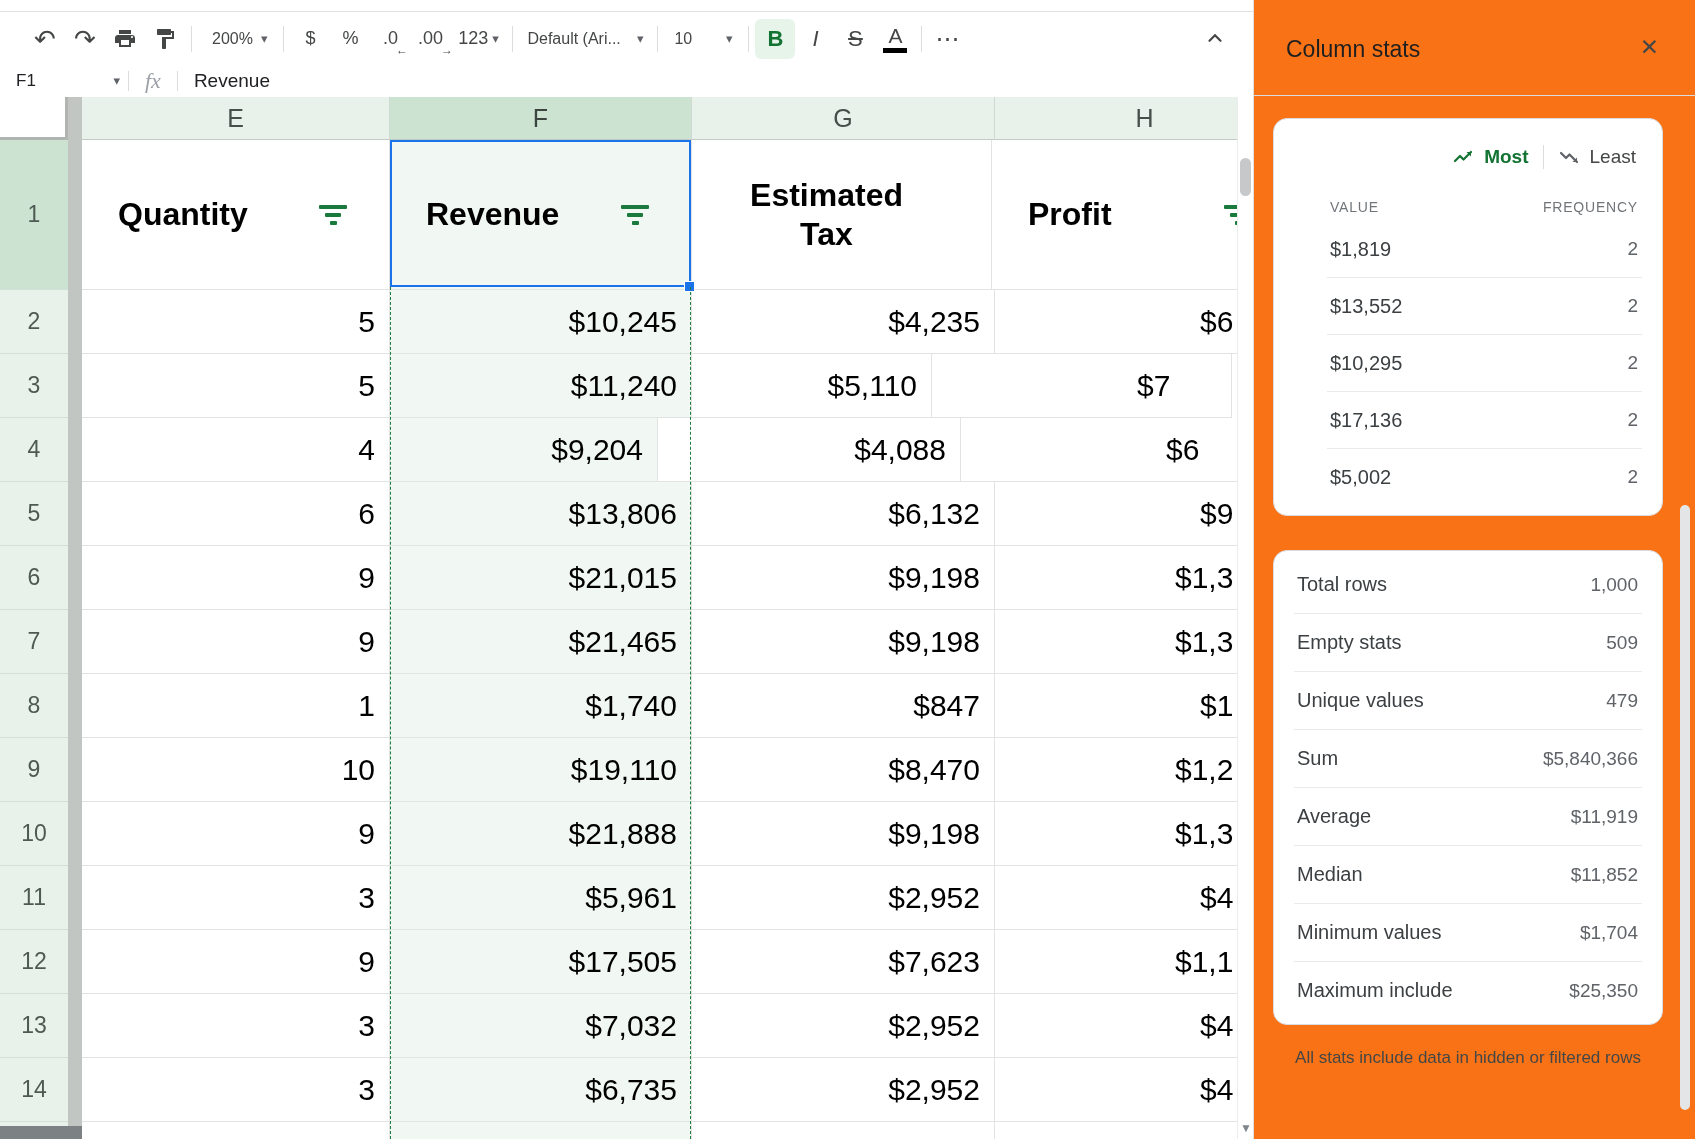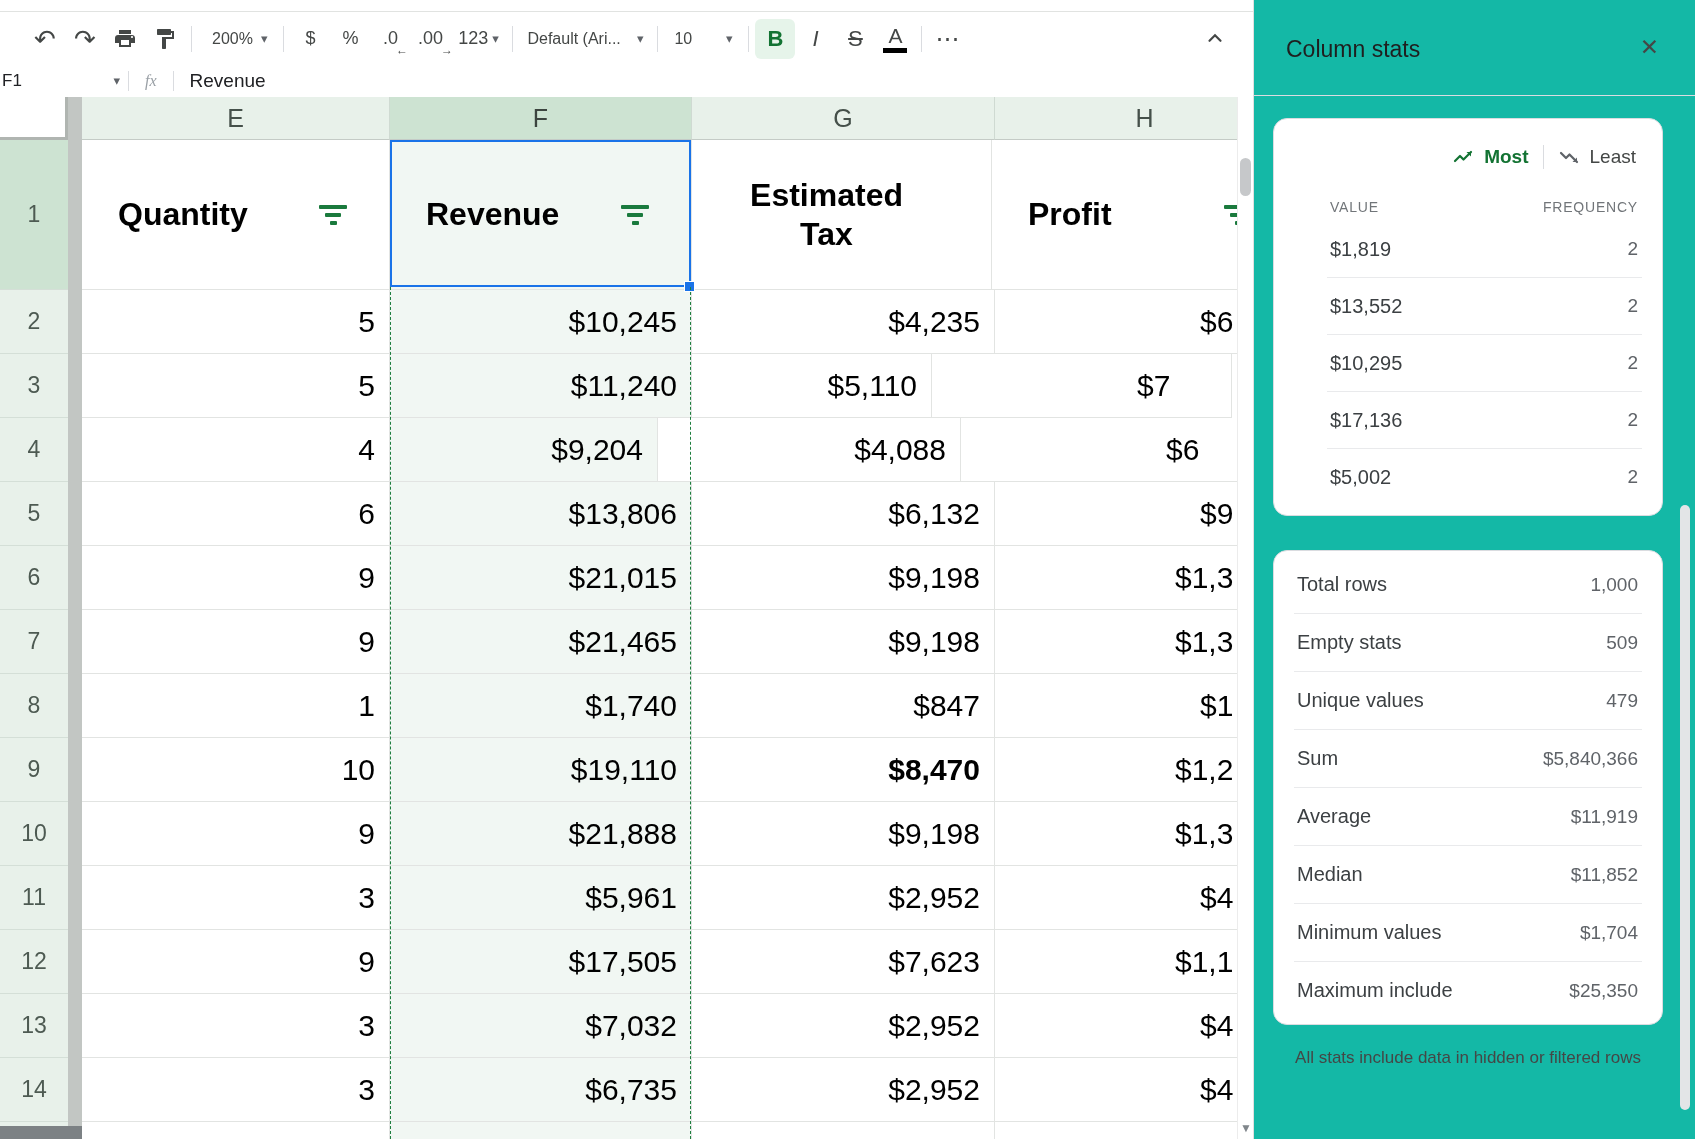--- a/index.html
+++ b/index.html
@@ -27,23 +27,23 @@
   .strike{text-decoration:line-through;font-size:22px;font-weight:500;}
   .tcolor{display:flex;flex-direction:column;align-items:center;line-height:1;}
   .tcolor .A{font-size:21px;font-weight:500;}
   .tcolor .bar{width:24px;height:5px;background:#000;margin-top:2px;}
   .collapse-btn{position:absolute;right:18px;top:6px;}
 
   
   .fbar{position:absolute;left:0;top:64px;width:1253px;height:33px;display:flex;align-items:center;
         border-bottom:1px solid #d9dcd9;background:#fff;}
   .namebox{display:flex;align-items:center;width:128px;}
-  .namebox .ref{font-size:17px;color:#202124;margin-left:2px;}
+  .namebox .ref{font-size:17px;color:#202124;margin-left:16px;}
   .namebox .caret{margin-left:auto;margin-right:8px;}
-  .fx{font-style:italic;color:#9aa0a6;font-size:16px;font-family:"Liberation Serif",serif;padding:0 16px;}
+  .fx{font-style:italic;color:#9aa0a6;font-size:22px;font-family:"Liberation Serif",serif;padding:0 16px;}
   .fdiv{width:1px;height:20px;background:#dadce0;}
   .fcontent{font-size:19px;color:#202124;margin-left:16px;}
 
   
   .sheet{position:absolute;left:0;top:97px;width:1237px;height:1042px;overflow:hidden;background:#fff;}
   .grid-inner{position:absolute;left:0;top:0;width:1295px;}
   .hdr-row{display:flex;height:43px;}
   .corner{width:68px;height:43px;background:#ffffff;border-right:3px solid #b0b5b1;
           border-bottom:3px solid #b0b5b1;box-sizing:border-box;}
   .gutter{width:14px;background:#c2c6c3;}
@@ -77,21 +77,21 @@
   .dash-r{left:690px;top:190px;height:852px;width:0;border-left:1px dashed #1e7e3e;}
   .bottom-box{position:absolute;left:0;top:1126px;width:82px;height:13px;background:#7c8184;}
 
   
   .vscroll{position:absolute;left:1237px;top:97px;width:16px;height:1042px;background:#fff;
            border-left:1px solid #ececec;box-sizing:border-box;}
   .vthumb{position:absolute;left:2px;top:61px;width:11px;height:38px;background:#c6c8ca;border-radius:6px;}
   .varrow{position:absolute;left:2px;bottom:4px;width:11px;text-align:center;color:#80868b;font-size:12px;}
 
   
-  .panel{position:absolute;left:1253px;top:0;width:442px;height:1139px;background:#14b8a6;
+  .panel{position:absolute;left:1253px;top:0;width:442px;height:1139px;background:#f97316;
          border-left:1px solid #e0e0e0;box-sizing:border-box;}
   .panel-hd{position:relative;height:95px;border-bottom:1px solid #dadce0;}
   .panel-title{position:absolute;left:32px;top:36px;font-size:23px;color:#1f1f1f;}
   .panel-close{position:absolute;right:36px;top:34px;font-size:23px;color:#444746;cursor:pointer;}
   .card{position:absolute;left:19px;width:390px;border:1px solid #dadce0;border-radius:14px;
         background:#fff;box-sizing:border-box;}
   .card1{top:118px;padding-left:33px;}
   .toggle-row{display:flex;justify-content:flex-end;align-items:center;padding:26px 26px 0 0;gap:14px;}
   .toggle{display:flex;align-items:center;gap:8px;font-size:19px;cursor:pointer;}
   .toggle.most{color:#137333;font-weight:700;}
@@ -323,21 +323,21 @@
             <div class="cell" style="width: 303px;">$847</div>
             <div class="cell hcol" style="width: 300px;">
               <span class="hfrag" style="margin-left: 205px;">$1</span>
             </div>
           </div>
           <div class="grid-row" style="height: 64px;">
             <div class="row-head">9</div>
             <div class="gutter"></div>
             <div class="cell" style="width: 308px;">10</div>
             <div class="cell fcol" style="width: 302px;">$19,110</div>
-            <div class="cell" style="width: 303px; font-weight: bold;">$8,470</div>
+            <div class="cell" style="width: 303px;">$8,470</div>
             <div class="cell hcol" style="width: 300px;">
               <span class="hfrag" style="margin-left: 180px;">$1,2</span>
             </div>
           </div>
           <div class="grid-row" style="height: 64px;">
             <div class="row-head">10</div>
             <div class="gutter"></div>
             <div class="cell" style="width: 308px;">9</div>
             <div class="cell fcol" style="width: 302px;">$21,888</div>
             <div class="cell" style="width: 303px;">$9,198</div>

